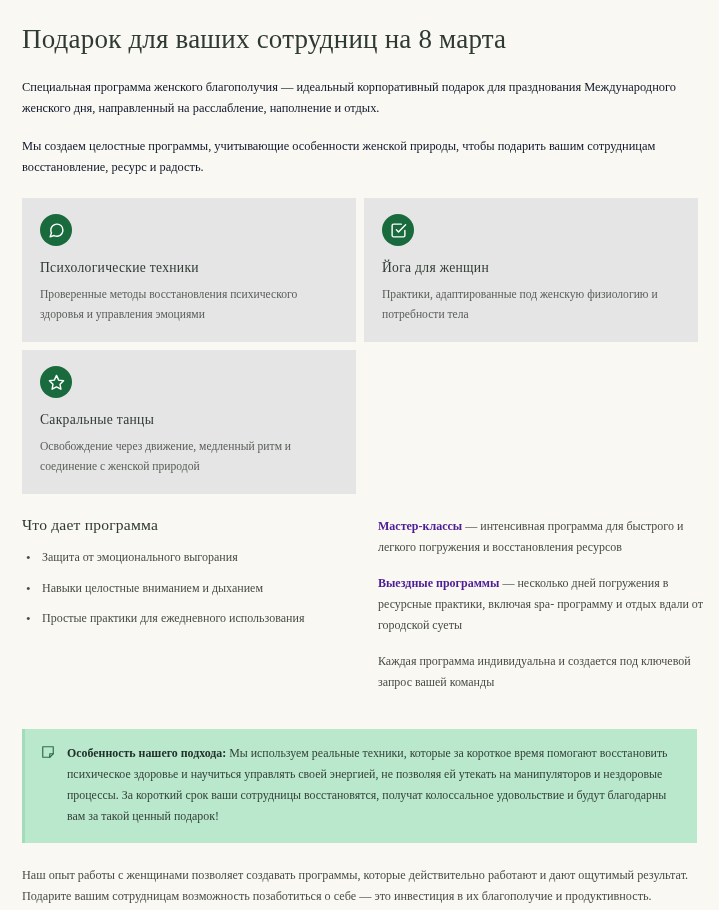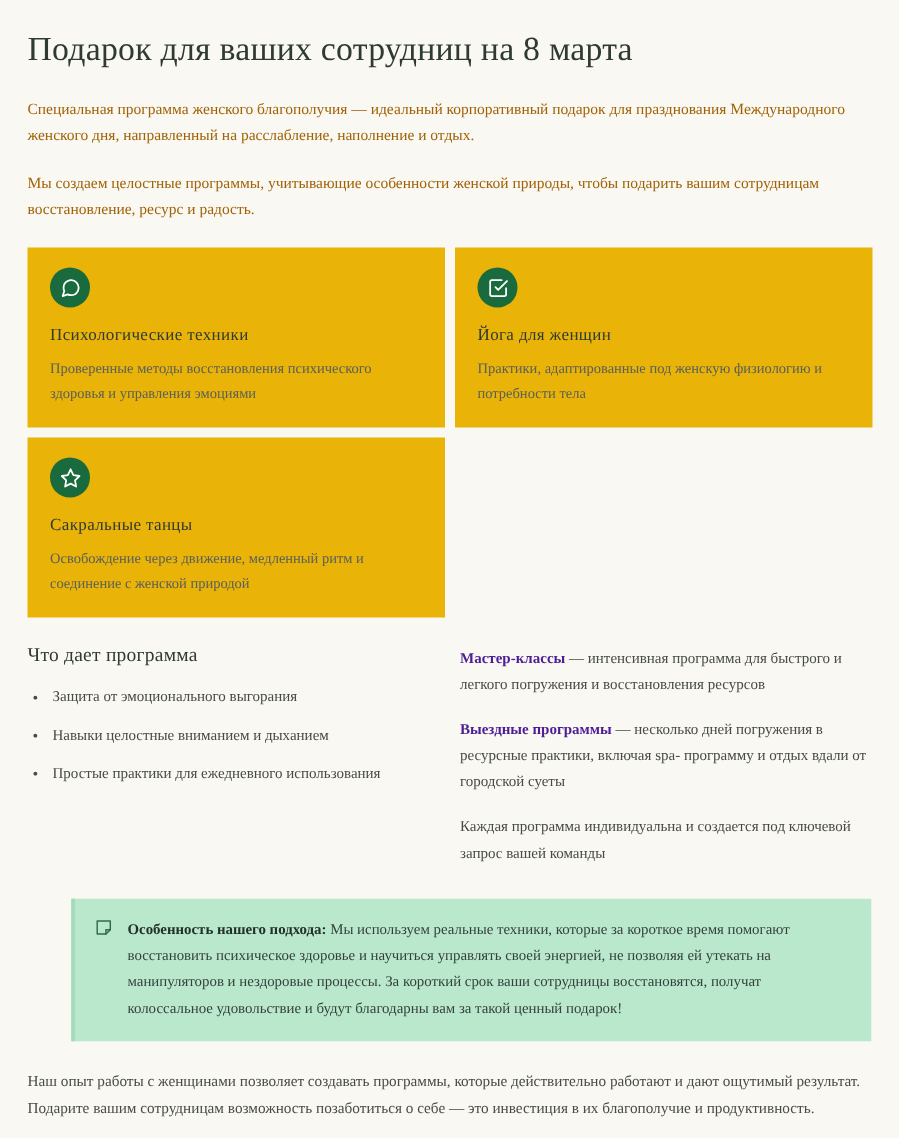--- a/index.html
+++ b/index.html
@@ -31,36 +31,36 @@
     color: #2f3a33;
     letter-spacing: 0.2px;
     margin: 6px 0 22px 0;
     line-height: 1.15;
   }
 
   
   .intro {
     font-size: 12.4px;
     line-height: 1.72;
-    color: #a16207;
+    color: #0f172a;
     margin: 0 0 16px 0;
     max-width: 672px;
   }
   .intro.second { margin-bottom: 20px; }
 
   
   .cards {
     display: grid;
     grid-template-columns: 334px 334px;
     column-gap: 8px;
     row-gap: 8px;
     margin-bottom: 22px;
   }
   .card {
-    background: #eab308;
+    background: #e5e5e5;
     padding: 16px 18px 18px 18px;
     display: flex;
     flex-direction: column;
   }
   .card-icon {
     width: 32px;
     height: 32px;
     border-radius: 50%;
     background: #196b3d;
     display: flex;
@@ -82,22 +82,22 @@
     font-size: 11.6px;
     line-height: 1.68;
     color: #5a605a;
     margin: 0;
   }
 
   
   .columns {
     display: grid;
     grid-template-columns: 342px 334px;
-    column-gap: 4px;
-    margin-bottom: 26px;
+    column-gap: 14px;
+    margin-bottom: 36px;
   }
   .col-title {
     font-family: "Liberation Serif", "DejaVu Serif", serif;
     font-size: 15.6px;
     font-weight: 400;
     color: #2f3a33;
     margin: 0 0 14px 0;
     letter-spacing: 0.2px;
   }
   ul.benefits {
@@ -135,21 +135,20 @@
 
   
   .callout {
     background: #b9e8cd;
     border-left: 3px solid #a4dcbb;
     padding: 14px 20px 16px 16px;
     display: flex;
     align-items: flex-start;
     gap: 12px;
     margin-bottom: 22px;
-    margin-left: 35px;
   }
   .callout-icon {
     flex: 0 0 auto;
     margin-top: 2px;
   }
   .callout-icon svg { display: block; }
   .callout-text {
     font-size: 11.9px;
     line-height: 1.78;
     color: #34403a;

